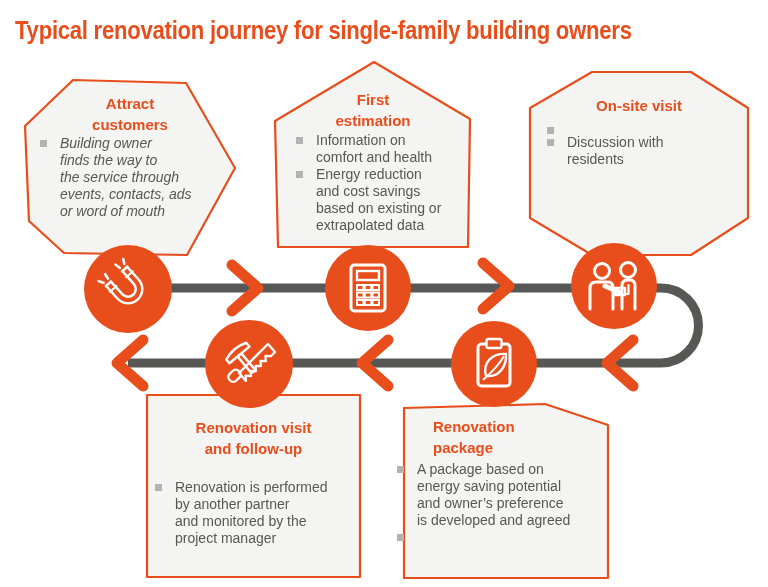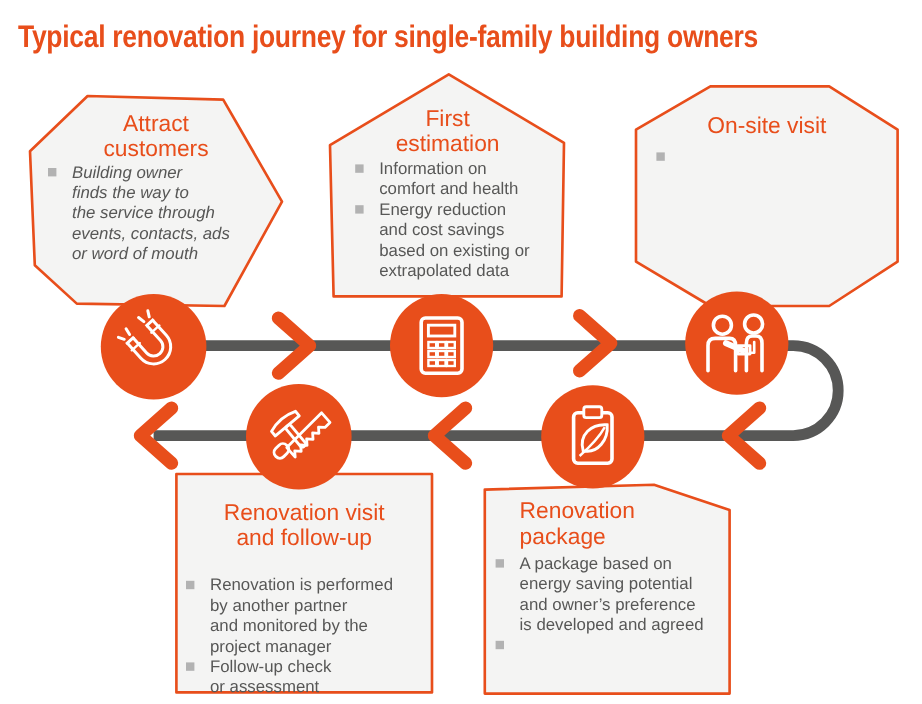--- a/index.html
+++ b/index.html
@@ -6,21 +6,21 @@
   body{width:768px;height:587px;position:relative;overflow:hidden;
        font-family:"Liberation Sans",sans-serif;}
   .canvas{position:absolute;inset:0;}
   .page-title{position:absolute;left:15px;top:15px;margin:0;
     font-size:26px;font-weight:bold;color:#E84E1B;white-space:nowrap;
     letter-spacing:-0.3px;transform:scaleX(0.85);transform-origin:left top;}
   svg.layer{position:absolute;left:0;top:0;pointer-events:none;}
   .panels{z-index:0;}
   .flow{z-index:2;}
   .callout-text{position:absolute;z-index:1;}
-  .ctitle{font-weight:normal;color:#E84E1B;font-size:19px;line-height:21px;
+  .ctitle{font-weight:bold;color:#E84E1B;font-size:15px;line-height:21px;
           white-space:pre-line;}
   .center{text-align:center;}
   .bullets{position:absolute;z-index:1;}
   .brow{display:flex;align-items:flex-start;}
   .sq{flex:0 0 auto;width:7px;height:7px;background:#B2B2B2;margin-top:5px;}
   .btext{color:#575756;font-size:14px;line-height:17px;white-space:pre-line;
          margin-left:13px;}
 </style>
 </head>
 <body>
@@ -72,27 +72,32 @@
       </div>
     </div>
   </div>
 
   <div class="callout-text">
     <div class="ctitle center" style="position:absolute;left:550px;top:95px;width:178px;">On-site visit</div>
     <div class="bullets" style="left:547px;top:122px;width:170px;">
       <div class="brow">
         <span class="sq"></span>
       </div>
+      <div class="brow">
+        <span class="sq"></span>
+        <span class="btext">Discussion with
+residents</span>
+      </div>
     </div>
   </div>
 
   <div class="callout-text">
     <div class="ctitle" style="position:absolute;left:433px;top:416px;width:165px;">Renovation
 package</div>
-    <div class="bullets" style="left:413px;top:461px;width:185px;">
+    <div class="bullets" style="left:397px;top:461px;width:185px;">
       <div class="brow">
         <span class="sq"></span>
         <span class="btext">A package based on
 energy saving potential
 and owner’s preference
 is developed and agreed</span>
       </div>
       <div class="brow">
         <span class="sq"></span>
       </div>
@@ -102,25 +107,20 @@
   <div class="callout-text">
     <div class="ctitle center" style="position:absolute;left:160px;top:417px;width:187px;">Renovation visit
 and follow-up</div>
     <div class="bullets" style="left:155px;top:479px;width:190px;">
       <div class="brow">
         <span class="sq"></span>
         <span class="btext">Renovation is performed
 by another partner
 and monitored by the
 project manager</span>
-      </div>
-      <div class="brow">
-        <span class="sq"></span>
-        <span class="btext">Follow-up check
-or assessment</span>
       </div>
     </div>
   </div>
 
   <svg class="layer flow" width="768" height="587" viewBox="0 0 768 587">
 
     <path d="M 128 288 H 661 A 37.5 37.5 0 0 1 661 363 H 128" fill="none" stroke="#575756" stroke-width="9"></path>
 
     <g fill="none" stroke="#E84E1B" stroke-width="11" stroke-linecap="round" stroke-linejoin="round">
       <path d="M 232 265 L 258 288 L 232 311"></path>

